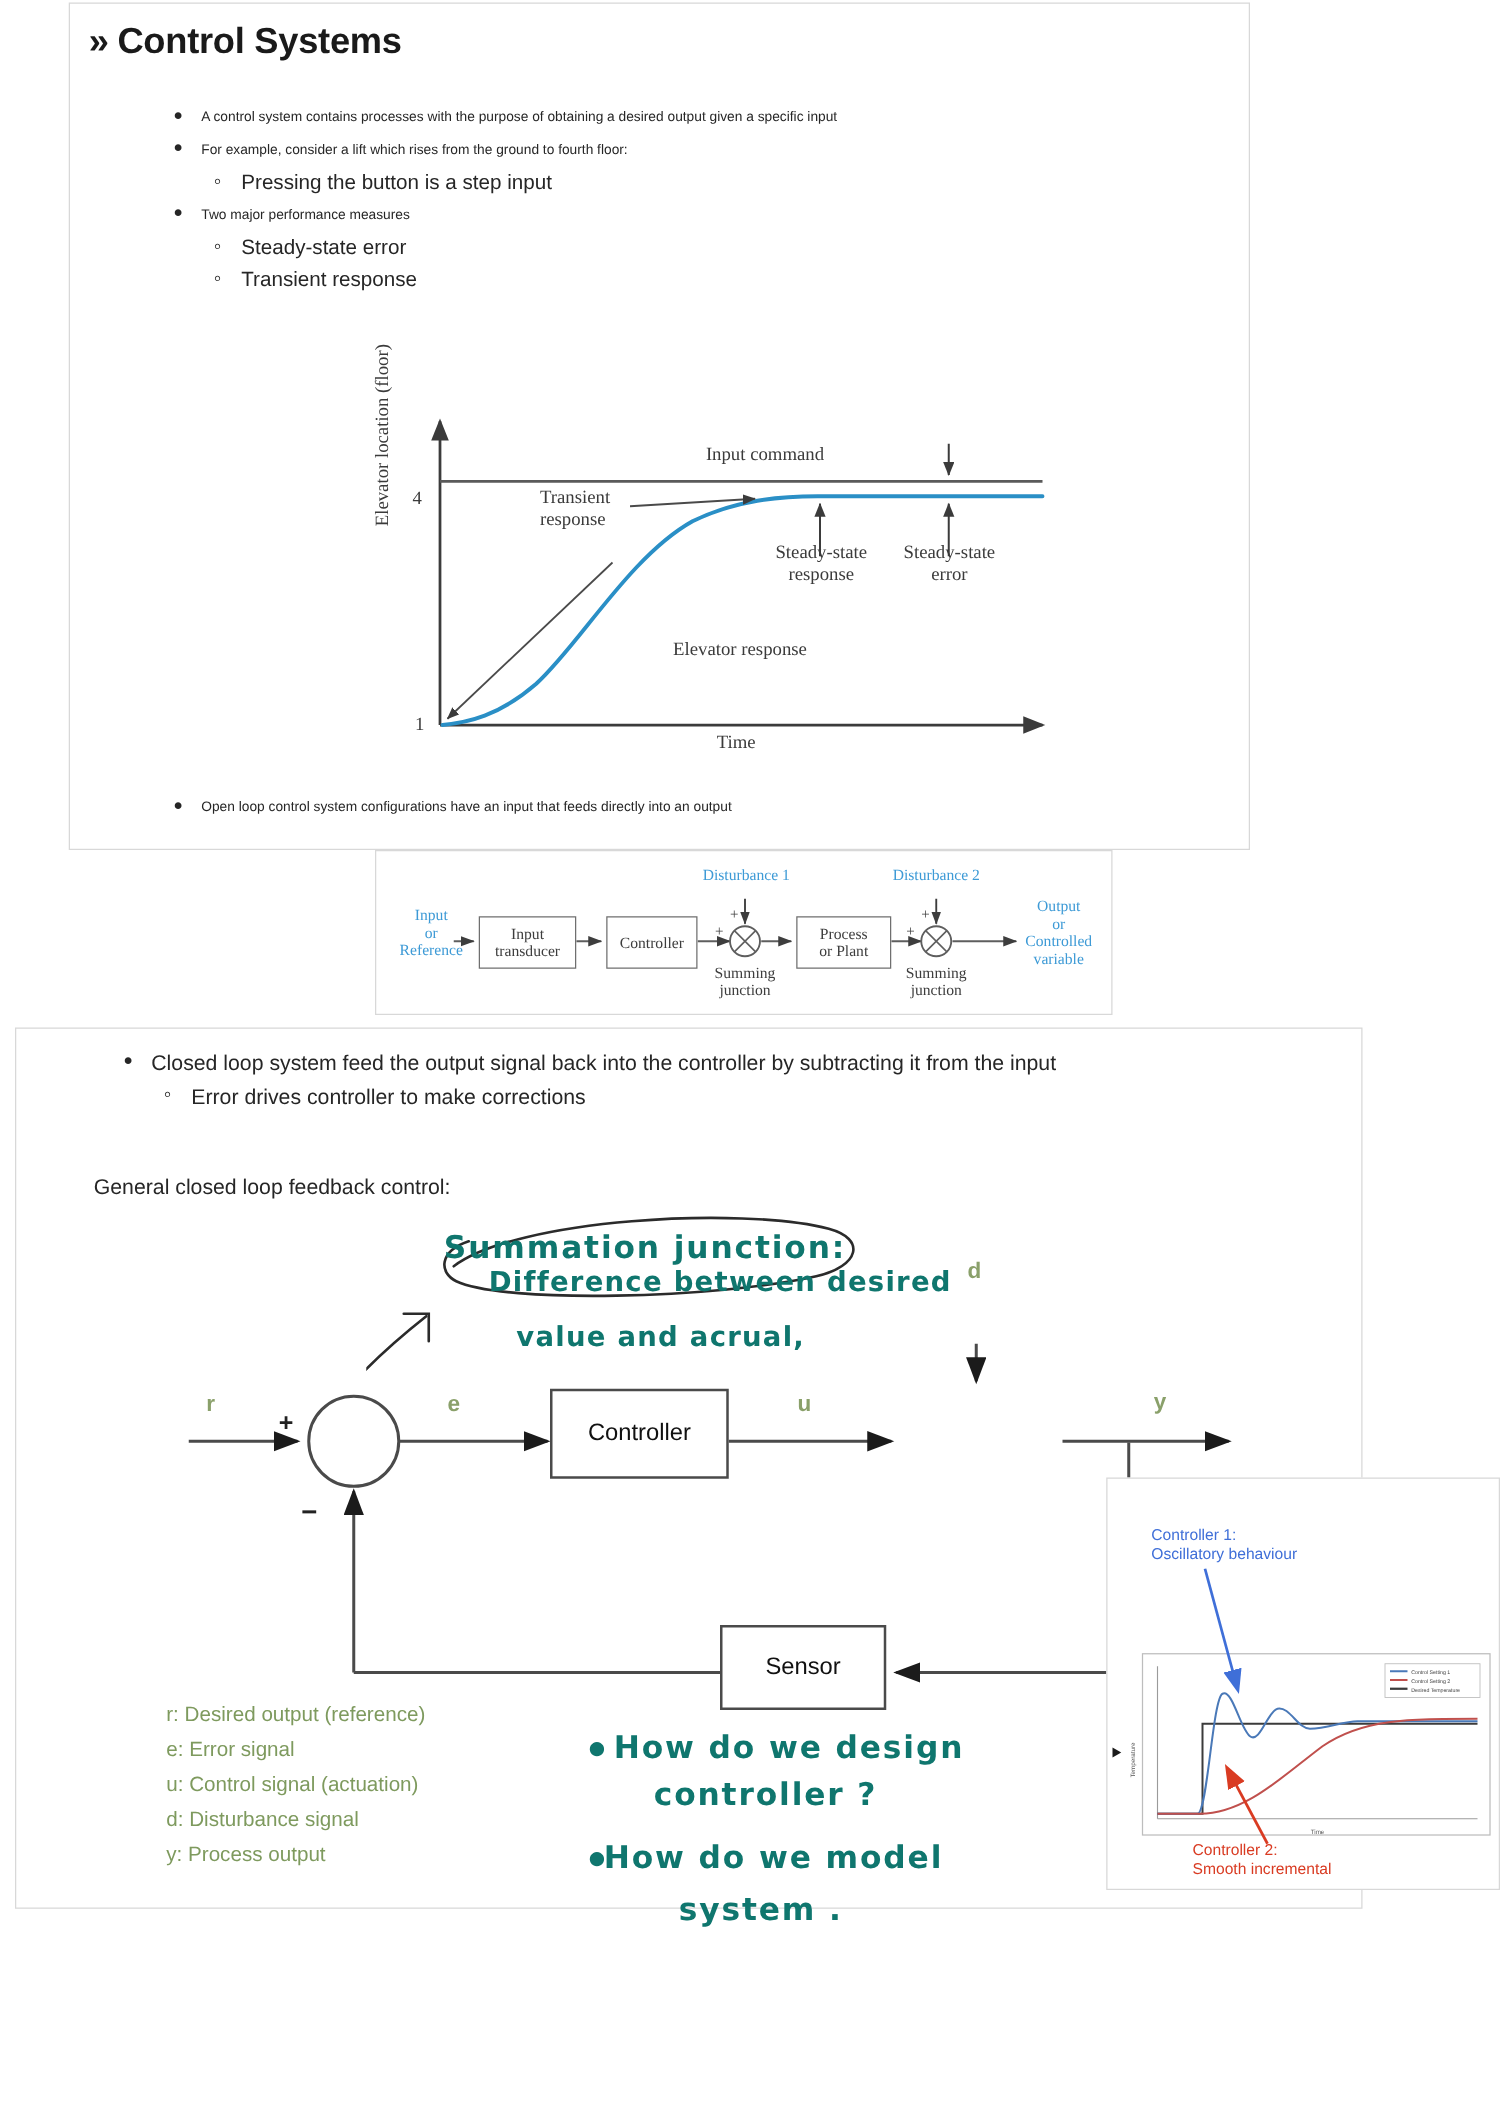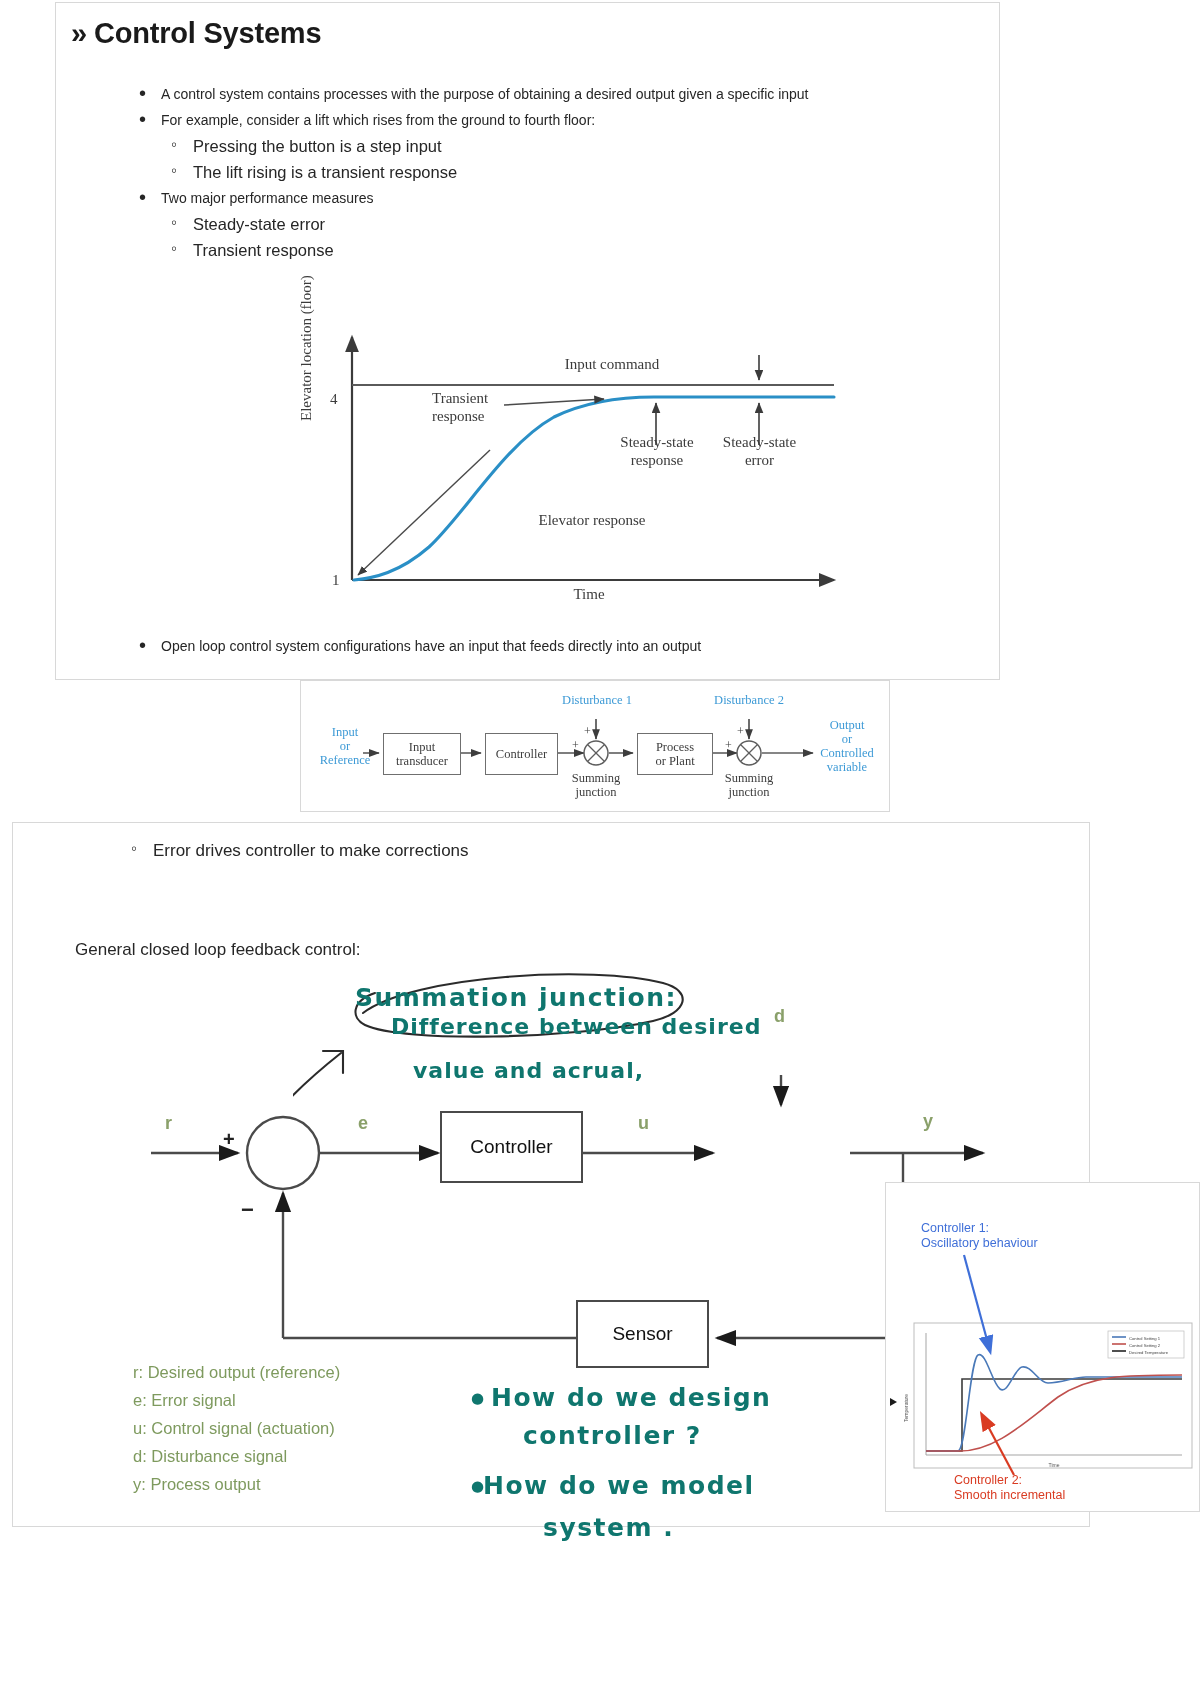--- a/index.html
+++ b/index.html
@@ -4,21 +4,21 @@
 <style>
   html,body{margin:0;padding:0;background:#ffffff;}
   body{width:1200px;height:1697px;position:relative;font-family:"Liberation Sans",sans-serif;color:#222;overflow:hidden;}
   .card{position:absolute;background:#fff;border:1px solid #d8d8d8;box-sizing:border-box;}
 
   
   #slide1{left:55px;top:2px;width:945px;height:678px;}
   #slide1 .title{position:absolute;left:15px;top:14px;font-size:29px;font-weight:bold;color:#1a1a1a;letter-spacing:-0.2px;}
   #slide1 .title .chev{margin-right:7px;}
   .bullets{position:absolute;left:75px;top:78px;width:840px;}
-  .b1{position:relative;padding-left:30px;font-size:14px;line-height:26px;color:#262626;margin-bottom:0px;}
+  .b1{position:relative;padding-left:30px;font-size:11px;line-height:26px;color:#262626;margin-bottom:0px;}
   .b1::before{content:"\2022";position:absolute;left:8px;top:-1px;font-size:20px;line-height:26px;}
   .b2{position:relative;padding-left:62px;font-size:16.5px;line-height:26px;color:#262626;}
   .b2::before{content:"\25E6";position:absolute;left:40px;top:-1px;font-size:17px;line-height:26px;}
   .b-lower{position:absolute;left:75px;top:630px;width:860px;}
 
   
   #elev{position:absolute;left:248px;top:322px;width:560px;height:285px;}
   .chartlbl{position:absolute;font-family:"Liberation Serif",serif;font-size:15px;color:#3b3b3b;text-align:center;line-height:18px;}
   #ylab{position:absolute;left:-6px;top:96px;transform:rotate(-90deg);transform-origin:left top;
         font-family:"Liberation Serif",serif;font-size:15px;color:#3b3b3b;white-space:nowrap;}
@@ -60,21 +60,20 @@
 <div class="card" id="slide1">
 
   <div class="title">
     <span class="chev">»</span><span>Control Systems</span>
   </div>
 
   <div class="bullets">
     <div class="b1">A control system contains processes with the purpose of obtaining a desired output given a specific input</div>
     <div class="b1">For example, consider a lift which rises from the ground to fourth floor:</div>
     <div class="b2">Pressing the button is a step input</div>
-    <div class="b2">The lift rising is a transient response</div>
     <div class="b1">Two major performance measures</div>
     <div class="b2">Steady-state error</div>
     <div class="b2">Transient response</div>
   </div>
 
   <div id="elev">
     <div id="ylab">Elevator location (floor)</div>
     <div id="ytick4">4</div>
     <div id="ytick1">1</div>
 
@@ -190,20 +189,21 @@
   </div>
   <div class="ol-txt" style="left:408px;top:90px;width:80px;">
     <div>Summing</div>
     <div>junction</div>
   </div>
 </div>
 
 <div class="card" id="slide3">
 
   <div id="s3bullets">
+    <div class="b1">Closed loop system feed the output signal back into the controller by subtracting it from the input</div>
     <div class="b2">Error drives controller to make corrections</div>
   </div>
 
   <div id="genlbl">General closed loop feedback control:</div>
 
   <svg width="1000" height="420" viewBox="0 0 1000 420" style="position:absolute;left:100px;top:170px;">
     <defs>
       <marker id="ah3" markerWidth="10" markerHeight="10" refX="8" refY="3.4" orient="auto">
         <path d="M0,0 L9,3.4 L0,6.8 z" fill="#1b1b1b"></path>
       </marker>

